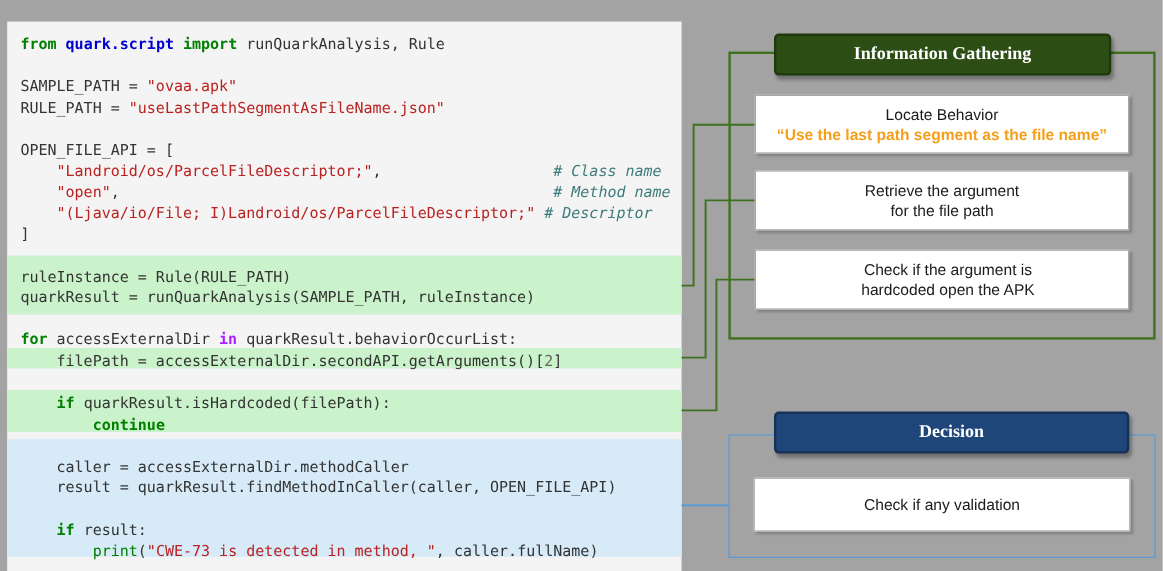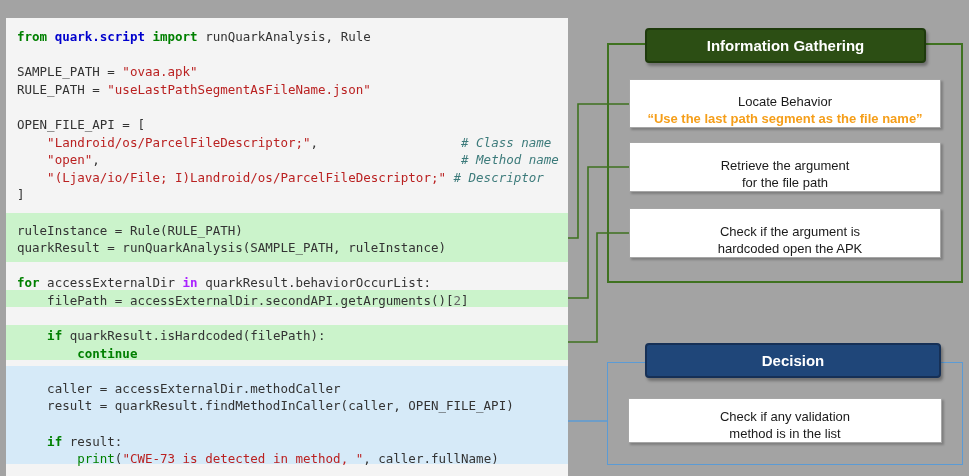--- a/index.html
+++ b/index.html
@@ -31,27 +31,27 @@
 
   
   #connectors { position: absolute; left: 0; top: 0; pointer-events: none; }
 
   
   #ig-frame  { position: absolute; left: 607px; top: 43px;  width: 356px; height: 240px; border: 2px solid var(--green-accent); }
   #dec-frame { position: absolute; left: 607px; top: 362px; width: 356px; height: 103px; border: 1.5px solid var(--blue-accent); }
 
   .header-pill { position: absolute; display: flex; align-items: center; justify-content: center;
                  color: #ffffff; font-weight: bold; font-size: 15px; border-radius: 4px;
-                 box-shadow: 2px 3px 3px rgba(0,0,0,0.30); }
+                 box-shadow: 2px 3px 3px rgba(0,0,0,0.30); font-family: Liberation Serif, serif; }
   #ig-header  { left: 645px; top: 28px;  width: 281px; height: 35px; background: var(--ig-header-bg);  border: 2px solid #1e3a0c; }
   #dec-header { left: 645px; top: 343px; width: 296px; height: 35px; background: var(--decision-header-bg); border: 2px solid #163056; }
 
   .flow-box { position: absolute; background: #ffffff; border: 1px solid var(--box-border);
               box-shadow: 2px 2px 2px rgba(0,0,0,0.22);
-              display: flex; flex-direction: column; align-items: center; justify-content: flex-end;
+              display: flex; flex-direction: column; align-items: center; justify-content: center;
               font-size: 13px; line-height: 17px; color: #1a1a1a; text-align: center; }
   #box-locate    { left: 629px; top: 79px;  width: 312px; height: 49px; }
   #box-retrieve  { left: 629px; top: 142px; width: 312px; height: 50px; }
   #box-hardcoded { left: 629px; top: 208px; width: 312px; height: 50px; padding-left: 10px; }
   #box-validation{ left: 628px; top: 398px; width: 314px; height: 45px; }
   .orange-bold { color: var(--orange); font-weight: bold; }
 </style>
 </head>
 <body>
 
@@ -88,16 +88,15 @@
     <span>Check if the argument is</span>
     <span>hardcoded open the APK</span>
   </div>
 
   <div id="dec-frame"></div>
   <div id="dec-header" class="header-pill">
     <span>Decision</span>
   </div>
   <div id="box-validation" class="flow-box">
     <span>Check if any validation</span>
-    <span>method is in the list</span>
   </div>
 
 </div>
 
 </body></html>

